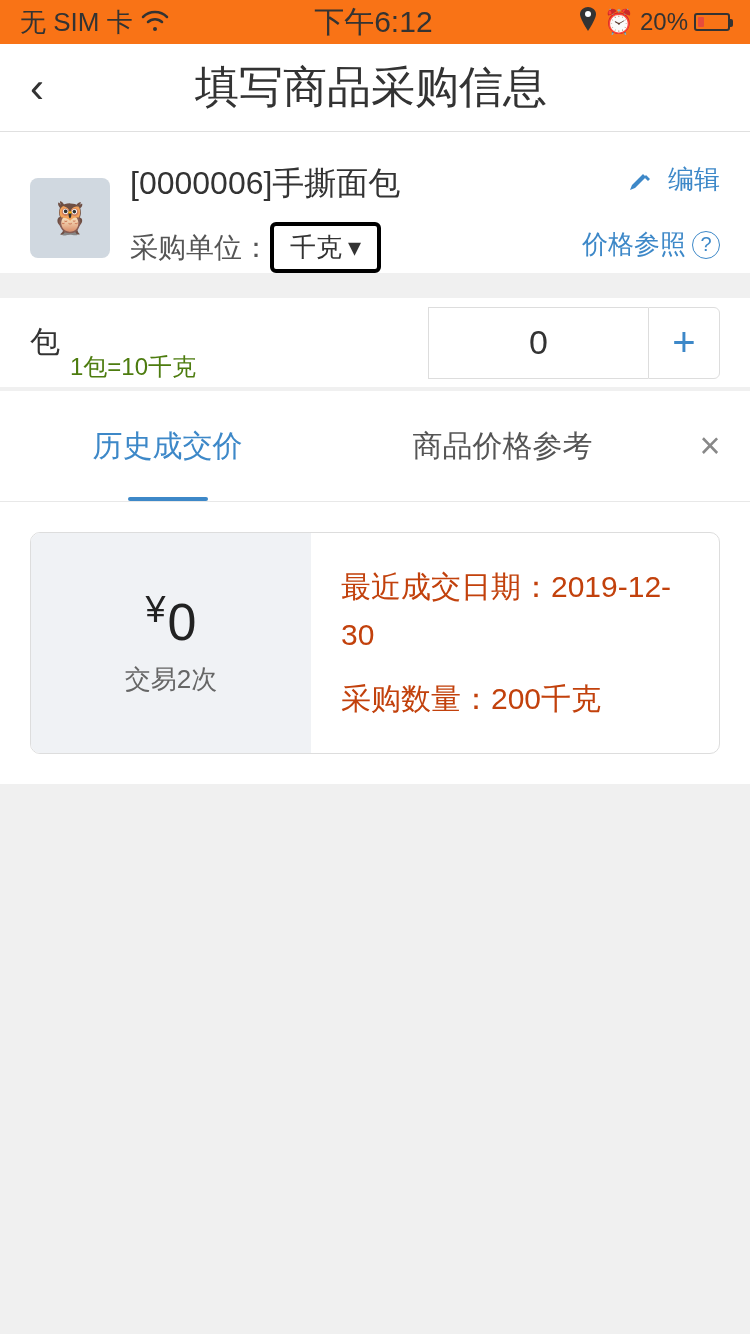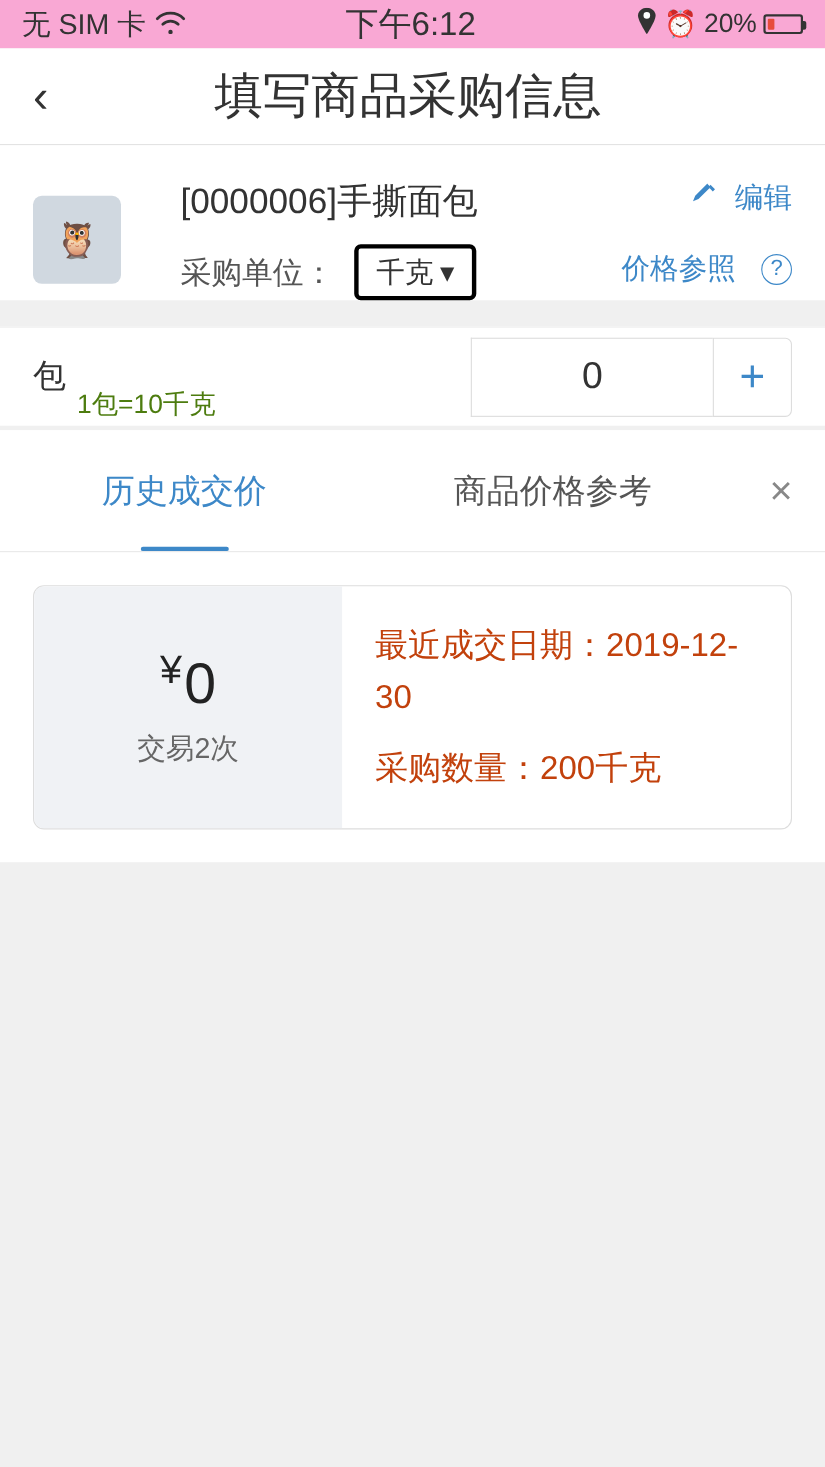--- a/index.html
+++ b/index.html
@@ -8,21 +8,21 @@
       width: 750px;
       min-height: 1334px;
       font-family: -apple-system, "PingFang SC", "Helvetica Neue", Arial, sans-serif;
       background: #f0f0f0;
       color: #333;
     }
 
     
     .status-bar {
       height: 44px;
-      background: #f9a8d4;
+      background: #f97316;
       display: flex;
       align-items: center;
       justify-content: space-between;
       padding: 0 20px;
       font-size: 28px;
     }
     .status-left { display: flex; align-items: center; gap: 8px; font-size: 26px; }
     .status-center { font-size: 30px; font-weight: 400; }
     .status-right { display: flex; align-items: center; gap: 6px; font-size: 24px; }
     .battery-icon {
@@ -88,58 +88,57 @@
     .product-thumbnail-inner {
       font-size: 32px;
       color: #7a8fa0;
       text-align: center;
       line-height: 1;
     }
     .product-name-area {
       display: flex;
       flex-direction: column;
       gap: 16px;
-      margin-left: 34px;
     }
     .product-name {
       font-size: 32px;
       font-weight: 500;
       color: #333;
     }
     .product-unit-row {
       display: flex;
       align-items: center;
-      gap: 18px;
+      gap: 0;
       font-size: 28px;
       color: #555;
     }
     .unit-selector {
       border: 4px solid #000000;
       border-radius: 6px;
       padding: 4px 16px;
       font-size: 26px;
       color: #333;
       display: inline-flex;
       align-items: center;
       gap: 6px;
     }
     .edit-btn {
       font-size: 26px;
       color: #3d88c8;
       display: flex;
-      align-items: flex-start;
+      align-items: center;
       gap: 17px;
       cursor: pointer;
     }
     .price-ref-btn {
       font-size: 26px;
       color: #3d88c8;
       display: flex;
       align-items: center;
-      gap: 23px;
+      gap: 6px;
       cursor: pointer;
       margin-left: auto;
     }
 
     
     .quantity-row {
       background: #fff;
       display: flex;
       align-items: center;
       justify-content: space-between;

